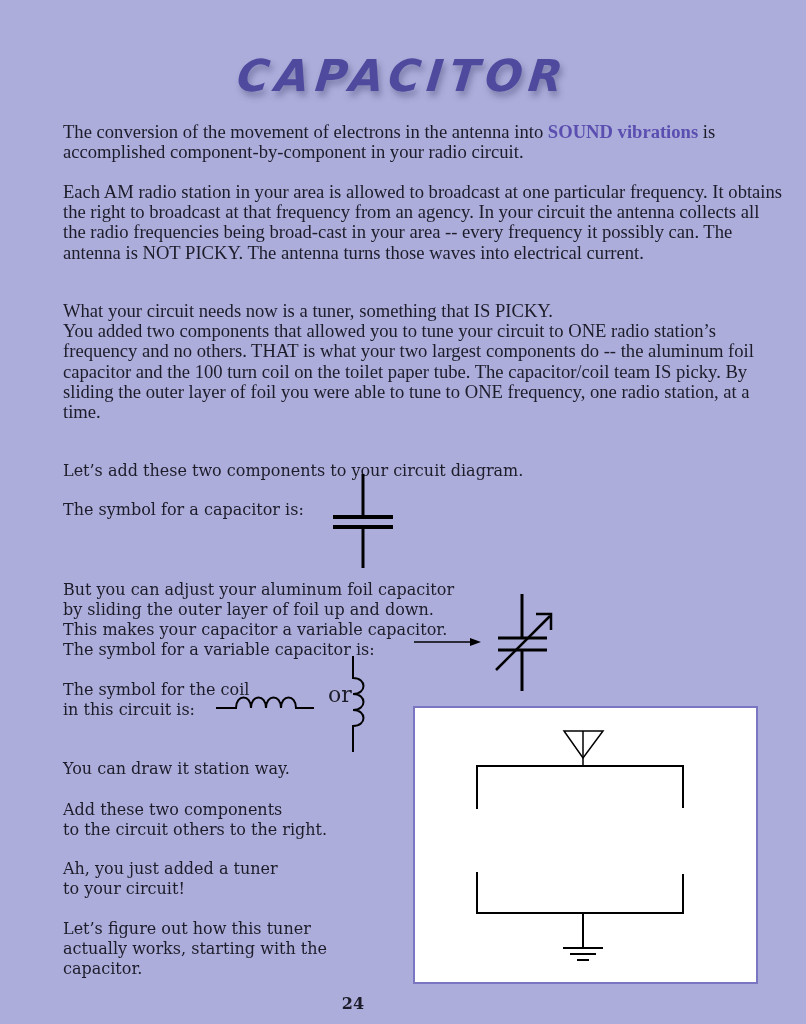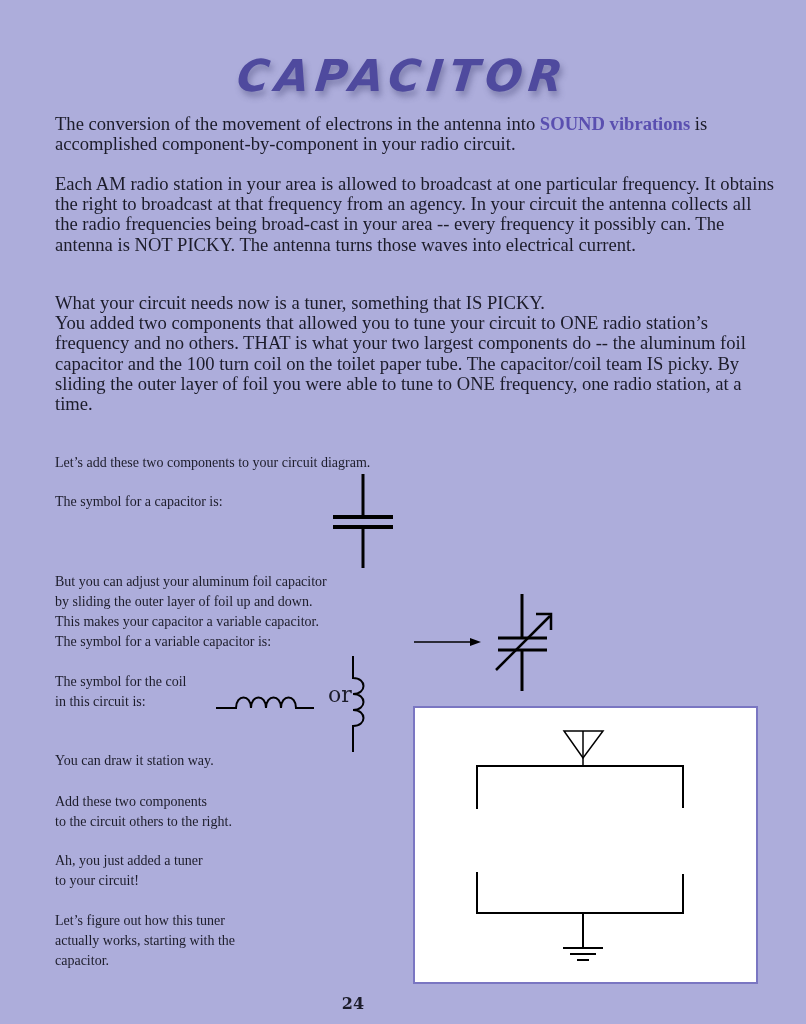--- a/index.html
+++ b/index.html
@@ -10,28 +10,28 @@
     color:#1c1c2a;
   }
   .title {
     position:absolute; left:0; width:806px; top:50px; text-align:center;
     font-family:"DejaVu Sans", sans-serif; font-weight:bold; font-style:italic;
     font-size:44px; letter-spacing:6px; color:#4f4a9e;
     text-shadow: 3px 5px 6px rgba(70,70,120,0.45);
     transform: skewX(-6deg);
   }
   .para {
-    position:absolute; left:55px; font-size:16.2px; line-height:20.2px; margin:0;
+    position:absolute; left:55px; font-size:16.2px; line-height:20.2px; margin:8px;
     white-space:pre-line;
   }
   .p1 { top:114px; width:720px; font-family:"Liberation Serif","DejaVu Serif",serif; font-size:18.6px; line-height:20.2px; }
   .p2 { top:174px; width:720px; font-family:"Liberation Serif","DejaVu Serif",serif; font-size:18.6px; line-height:20.2px; }
   .p3 { top:293px; width:720px; font-family:"Liberation Serif","DejaVu Serif",serif; font-size:18.6px; line-height:20.2px; }
   .hl { color:#5a4fb0; font-weight:bold; }
-  .bt { font-size:14px; line-height:20px;font-family:Liberation Serif, serif; }
+  .bt { font-size:16px; line-height:20px; }
   .p4 { top:453px; }
   .p5 { top:492px; }
   .p6 { top:572px; }
   .p7 { top:672px; }
   .p8 { top:751px; }
   .p9 { top:792px; }
   .p10 { top:851px; }
   .p11 { top:911px; }
   .p7b { position:absolute; left:328px; top:656px; font-size:22px;margin-top:26px; }
   .page-num {

